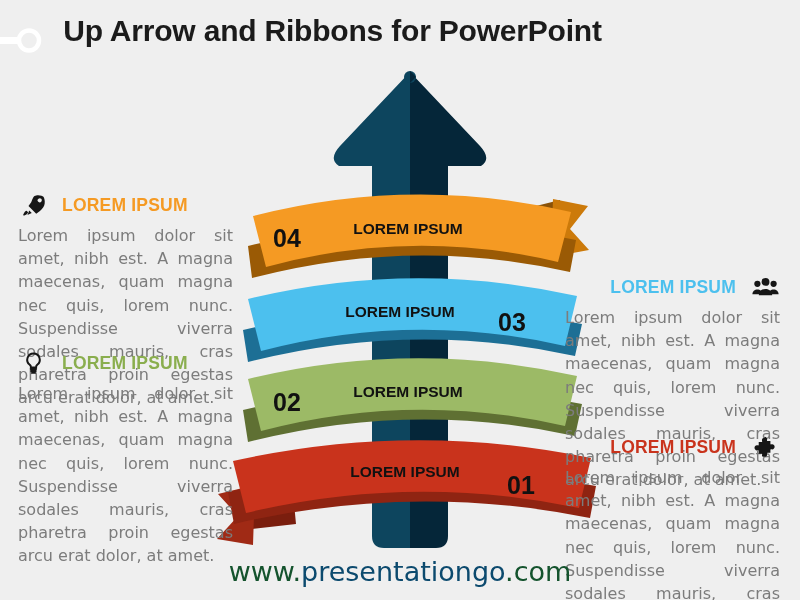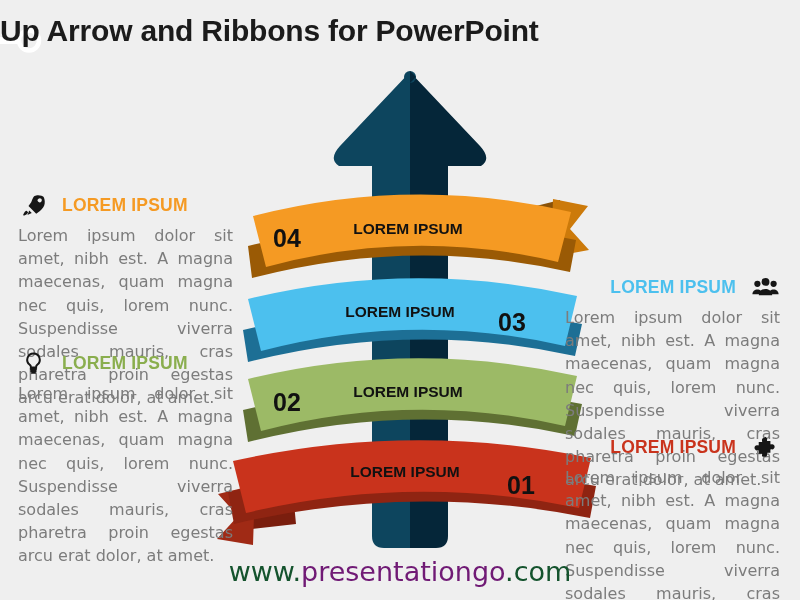--- a/index.html
+++ b/index.html
@@ -20,21 +20,21 @@
     height: 600px;
     background: #efefef;
   }
 
   
   .title {
     position: absolute;
     left: 0;
     top: 14px;
     width: 665px;
-    text-align: left;
+    text-align: center;
     font-size: 30px;
     font-weight: bold;
     color: #1b1b1b;
     letter-spacing: -0.2px;
     white-space: nowrap;
   }
   .title-deco {
     position: absolute;
     left: -6px;
     top: 28px;
@@ -98,21 +98,21 @@
     position: absolute;
     left: 0;
     top: 556px;
     width: 800px;
     text-align: center;
     font-size: 27px;
     font-family: "DejaVu Sans", sans-serif;
     white-space: nowrap;
   }
   .footer .dim { color: #14532d; }
-  .footer .strong { color: #701a75; }
+  .footer .strong { color: #0c4a6e; }
 </style>
 </head>
 <body>
 
 <div id="stage" style="background: rgb(239, 239, 239);">
 
   <svg class="title-deco" viewBox="0 0 56 26">
     <rect x="0" y="9" width="26" height="7" rx="3.5" fill="#ffffff"></rect>
     <circle cx="35" cy="12.5" r="10" fill="none" stroke="#ffffff" stroke-width="4.5"></circle>
   </svg>

